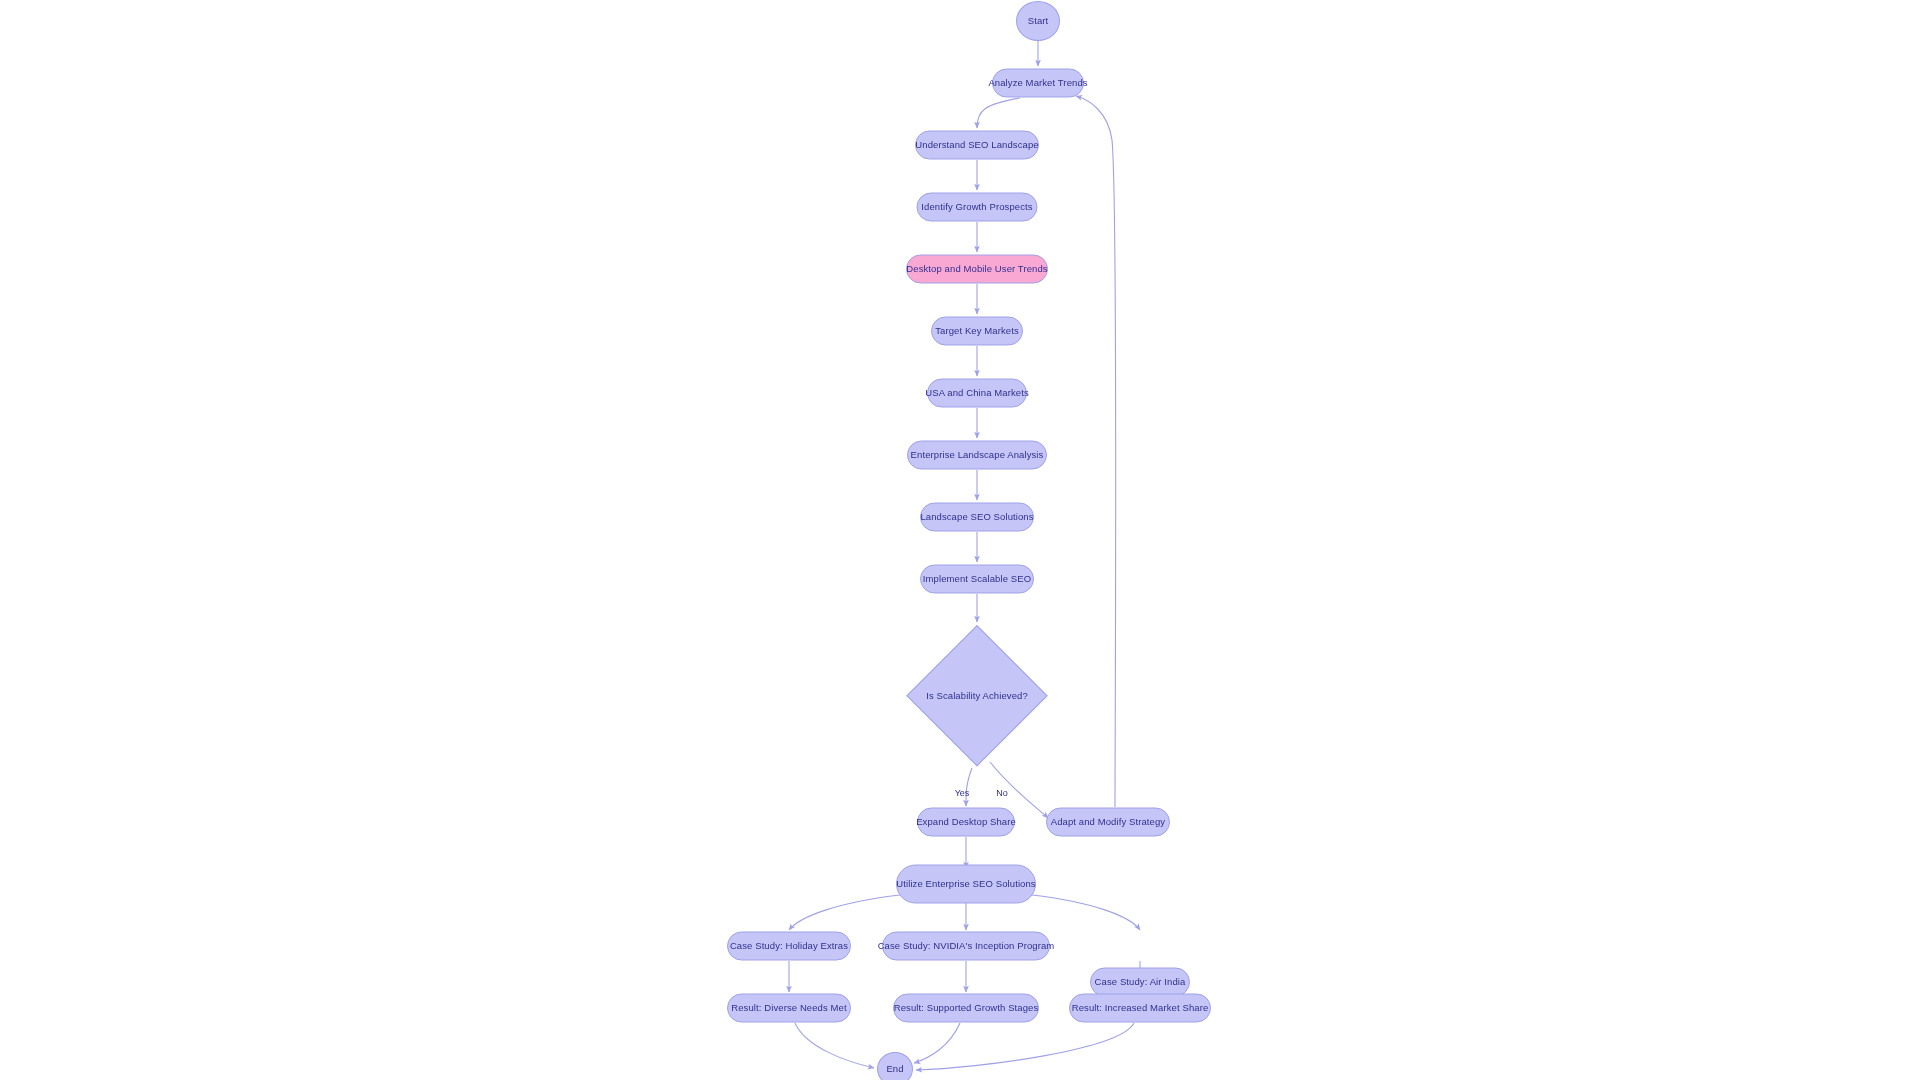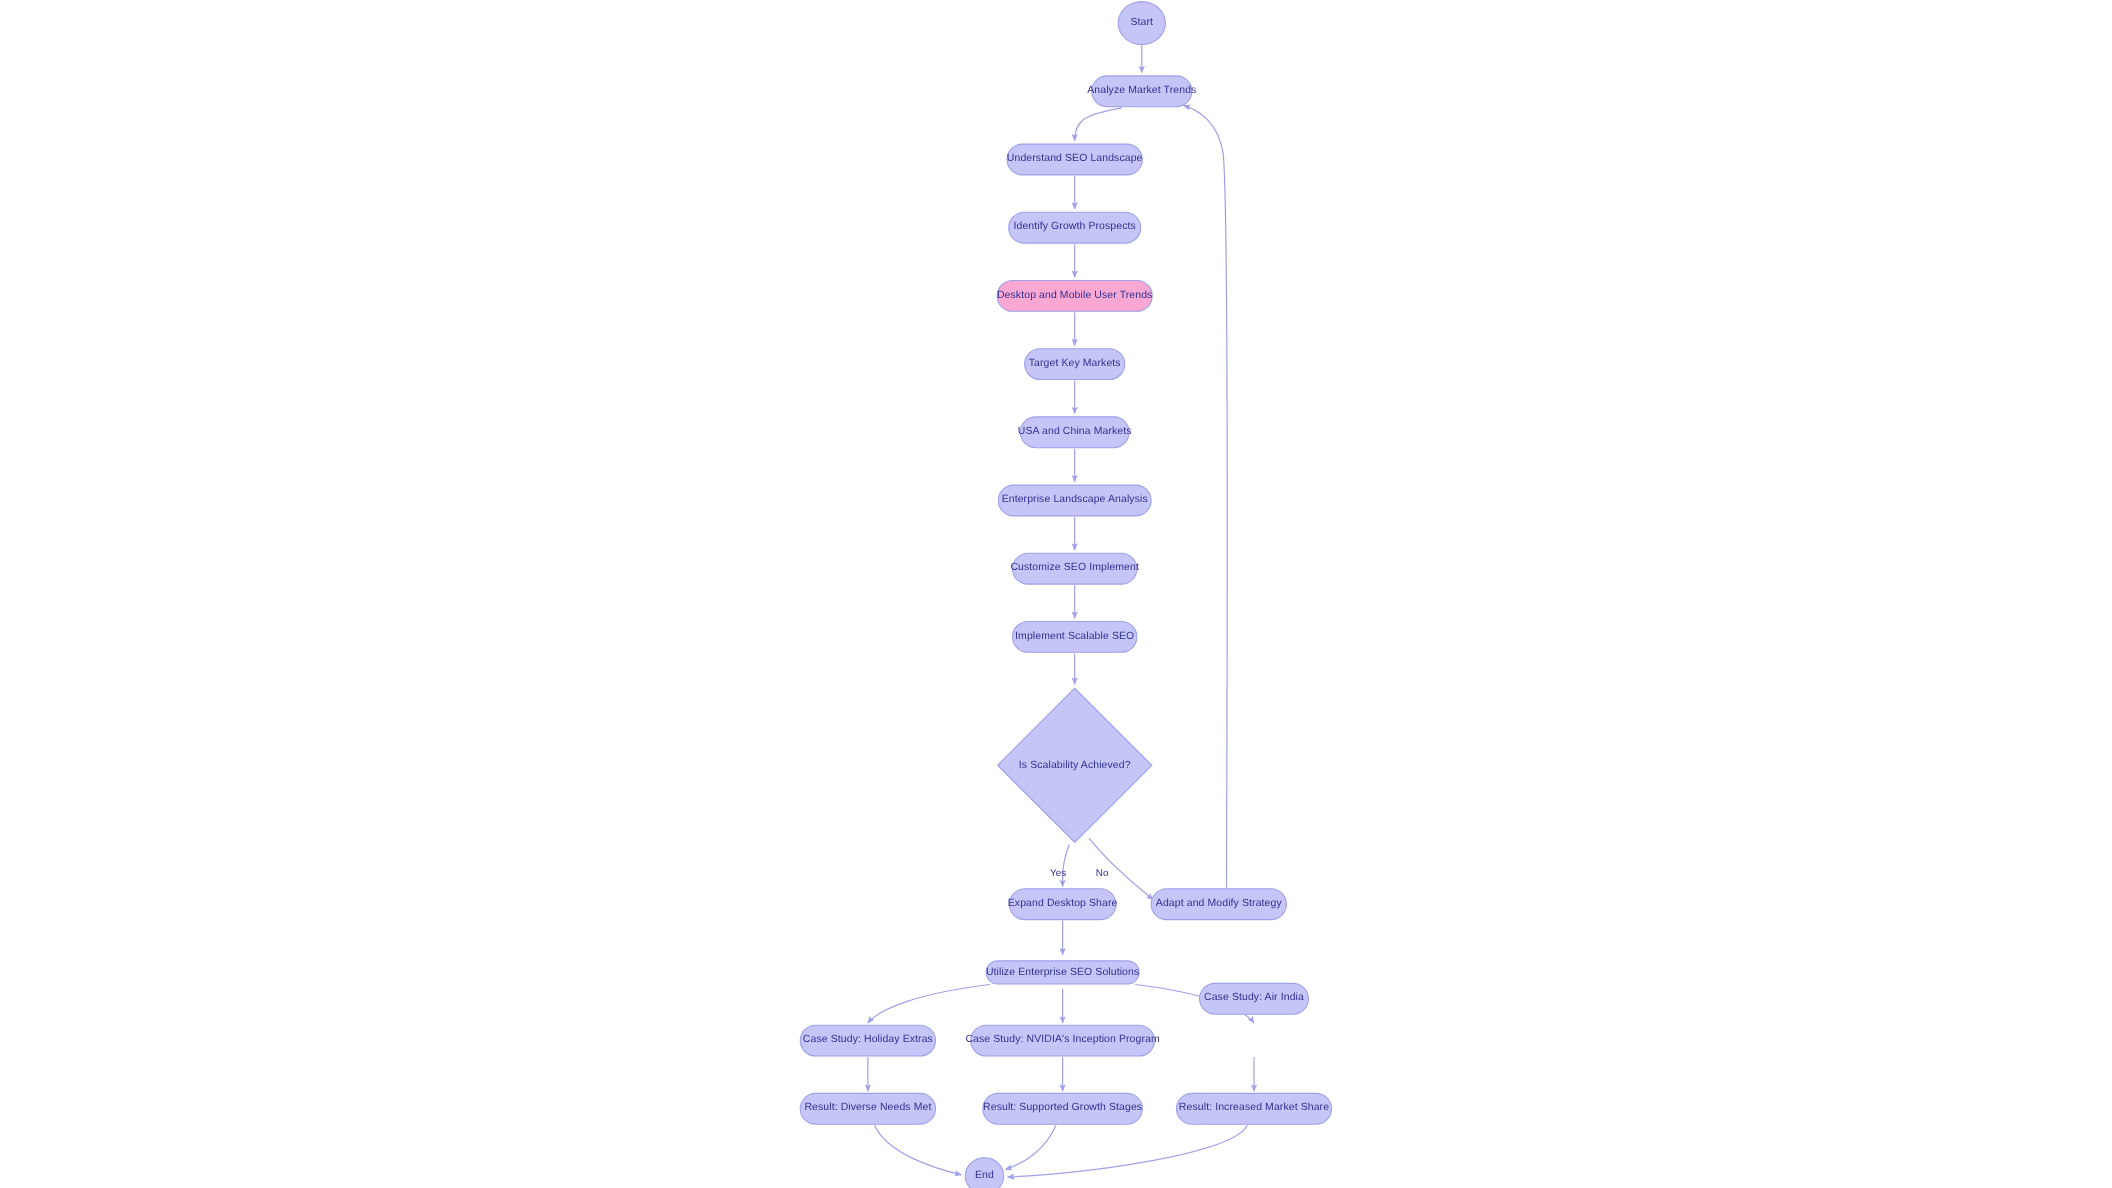--- a/index.html
+++ b/index.html
@@ -128,45 +128,45 @@
       <div class="node stadium" style="left: 977px; top: 331px; width: 92px; height: 29px; background: rgb(197, 198, 247); border-color: rgb(159, 161, 232); color: rgb(48, 48, 143);">
         <span>Target Key Markets</span>
       </div>
       <div class="node stadium" style="left: 977px; top: 393px; width: 100px; height: 29px; background: rgb(197, 198, 247); border-color: rgb(159, 161, 232); color: rgb(48, 48, 143);">
         <span>USA and China Markets</span>
       </div>
       <div class="node stadium" style="left: 977px; top: 455px; width: 140px; height: 29px; background: rgb(197, 198, 247); border-color: rgb(159, 161, 232); color: rgb(48, 48, 143);">
         <span>Enterprise Landscape Analysis</span>
       </div>
       <div class="node stadium" style="left: 977px; top: 517px; width: 114px; height: 29px; background: rgb(197, 198, 247); border-color: rgb(159, 161, 232); color: rgb(48, 48, 143);">
-        <span>Customize SEO Implement</span>
+        <span>Landscape SEO Solutions</span>
       </div>
       <div class="node stadium" style="left: 977px; top: 579px; width: 114px; height: 29px; background: rgb(197, 198, 247); border-color: rgb(159, 161, 232); color: rgb(48, 48, 143);">
         <span>Implement Scalable SEO</span>
       </div>
       <div class="node diamond" style="left: 977px; top: 696px; width: 142px; height: 142px;">
         <div class="dshape" style="width: 100.394px; height: 100.394px; background: rgb(197, 198, 247); border-color: rgb(159, 161, 232);"></div>
         <span class="dlabel" style="color: rgb(48, 48, 143);">Is Scalability Achieved?</span>
       </div>
       <div class="node stadium" style="left: 966px; top: 822px; width: 98px; height: 29px; background: rgb(197, 198, 247); border-color: rgb(159, 161, 232); color: rgb(48, 48, 143);">
         <span>Expand Desktop Share</span>
       </div>
       <div class="node stadium" style="left: 1108px; top: 822px; width: 124px; height: 29px; background: rgb(197, 198, 247); border-color: rgb(159, 161, 232); color: rgb(48, 48, 143);">
         <span>Adapt and Modify Strategy</span>
       </div>
-      <div class="node stadium" style="left: 966px; top: 884px; width: 140px; height: 22px; background: rgb(197, 198, 247); border-color: rgb(159, 161, 232); color: rgb(48, 48, 143);">
+      <div class="node stadium" style="left: 966px; top: 884px; width: 140px; height: 39px; background: rgb(197, 198, 247); border-color: rgb(159, 161, 232); color: rgb(48, 48, 143);">
         <span>Utilize Enterprise SEO Solutions</span>
       </div>
       <div class="node stadium" style="left: 789px; top: 946px; width: 124px; height: 29px; background: rgb(197, 198, 247); border-color: rgb(159, 161, 232); color: rgb(48, 48, 143);">
         <span>Case Study: Holiday Extras</span>
       </div>
       <div class="node stadium" style="left: 966px; top: 946px; width: 168px; height: 29px; background: rgb(197, 198, 247); border-color: rgb(159, 161, 232); color: rgb(48, 48, 143);">
         <span>Case Study: NVIDIA's Inception Program</span>
       </div>
-      <div class="node stadium" style="left: 1140px; top: 908px; width: 100px; height: 29px; background: rgb(197, 198, 247); border-color: rgb(159, 161, 232); color: rgb(48, 48, 143);">
+      <div class="node stadium" style="left: 1140px; top: 982px; width: 100px; height: 29px; background: rgb(197, 198, 247); border-color: rgb(159, 161, 232); color: rgb(48, 48, 143);">
         <span>Case Study: Air India</span>
       </div>
       <div class="node stadium" style="left: 789px; top: 1008px; width: 124px; height: 29px; background: rgb(197, 198, 247); border-color: rgb(159, 161, 232); color: rgb(48, 48, 143);">
         <span>Result: Diverse Needs Met</span>
       </div>
       <div class="node stadium" style="left: 966px; top: 1008px; width: 146px; height: 29px; background: rgb(197, 198, 247); border-color: rgb(159, 161, 232); color: rgb(48, 48, 143);">
         <span>Result: Supported Growth Stages</span>
       </div>
       <div class="node stadium" style="left: 1140px; top: 1008px; width: 142px; height: 29px; background: rgb(197, 198, 247); border-color: rgb(159, 161, 232); color: rgb(48, 48, 143);">
         <span>Result: Increased Market Share</span>

